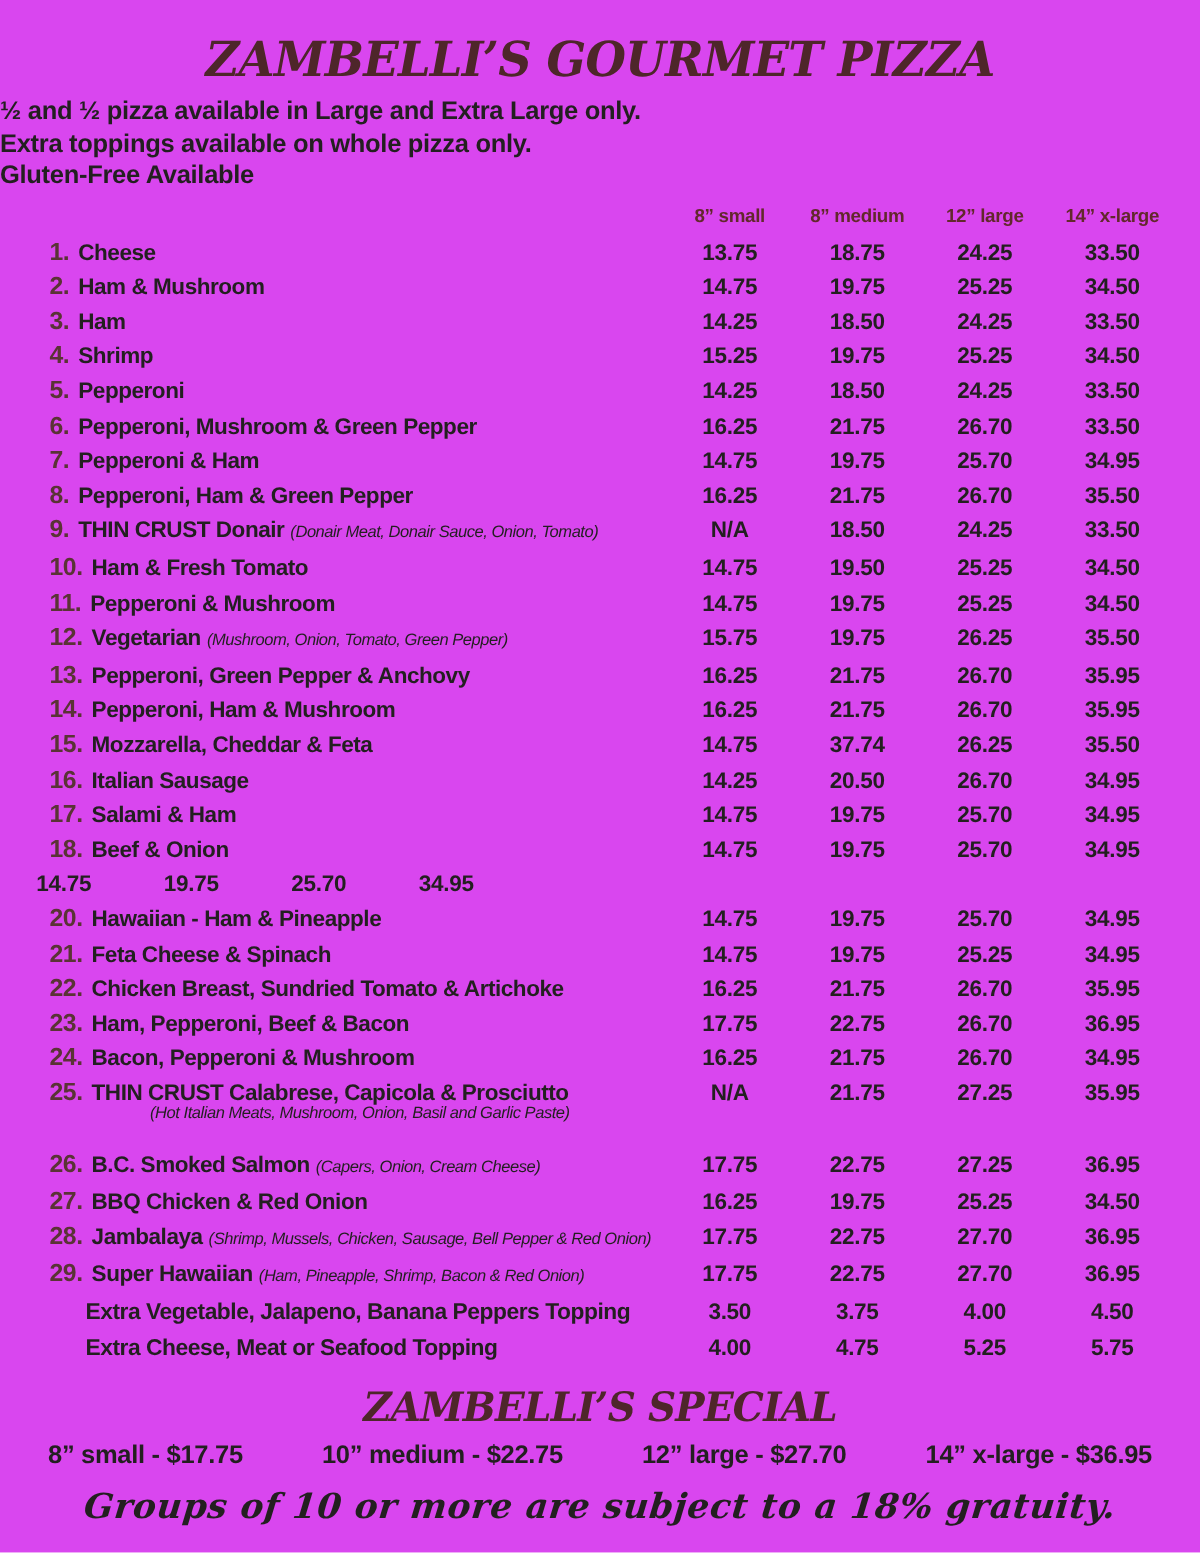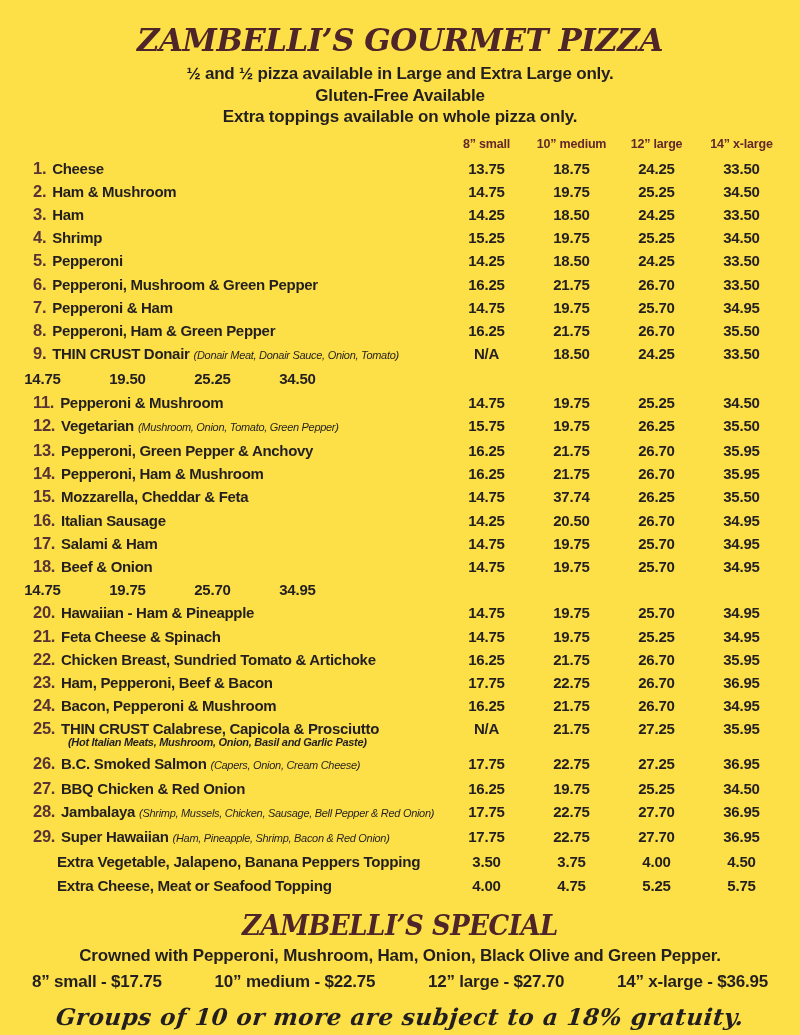--- a/index.html
+++ b/index.html
@@ -3,47 +3,47 @@
 <meta charset="utf-8">
 <style>
   * { margin:0; padding:0; box-sizing:border-box; }
   html,body { background:#ffffff; }
   body {
     width:800px; height:1035px;
     font-family:"Liberation Sans", sans-serif;
     color:#231f20;
     overflow:hidden;
   }
-  .page { position:relative; width:800px; height:1035px; background:#fde047; padding-top:22px; }
+  .page { position:relative; width:800px; height:1035px; background:#d946ef; padding-top:22px; }
 
   .title {
     text-align:center;
     font-family:"DejaVu Serif", serif;
     font-style:italic; font-weight:bold;
     font-size:31px; letter-spacing:-0.5px;
     color:#4e262a;
     line-height:36px;
     transform:scaleY(1.04);
   }
-  .notes { text-align:center; font-weight:bold; font-size:17px; line-height:21.5px; margin-top:5px; letter-spacing:-0.2px; }
+  .notes { text-align:left; font-weight:bold; font-size:17px; line-height:21.5px; margin-top:5px; letter-spacing:-0.2px; }
 
   .row { display:flex; align-items:baseline; line-height:23.2px; white-space:nowrap; }
   .cell-name { width:444px; flex:none; padding-left:33px; overflow:visible; }
   .cell-price { width:85px; flex:none; text-align:center; font-weight:bold; font-size:15px; letter-spacing:-0.2px; }
 
   .header-row { line-height:20px; margin-top:6px; }
   .size-header { color:#62282c; font-size:12.5px; font-weight:bold; letter-spacing:-0.2px; }
 
   .menu-table { margin-top:3px; }
   .num { color:#5a3335; font-size:16.5px; font-weight:bold; margin-right:6px; letter-spacing:-0.3px; }
   .item-name { font-size:15px; font-weight:bold; letter-spacing:-0.3px; }
   .item-note { font-size:11px; font-style:italic; font-weight:normal; margin-left:4px; letter-spacing:-0.3px; }
   .note2 {
-    padding-left:68px; font-size:11px; font-style:italic; font-weight:bold;
-    letter-spacing:-0.3px; line-height:13px; margin-top:-5px; margin-bottom:3px;
+    padding-left:100px; font-size:11px; font-style:italic; font-weight:normal;
+    letter-spacing:-0.3px; line-height:13px; margin-top:-5px; margin-bottom:16px;
   }
   .extra-name { padding-left:57px; font-size:15.2px; font-weight:bold; letter-spacing:-0.3px; }
 
   .special-title {
     text-align:center;
     font-family:"DejaVu Serif", serif;
     font-style:italic; font-weight:bold;
     font-size:26px; letter-spacing:-0.5px;
     color:#4e262a;
     margin-top:14px; line-height:30px;
@@ -65,28 +65,28 @@
 </style>
 </head>
 <body>
 
 <div class="page">
 
   <div class="title">ZAMBELLI’S GOURMET PIZZA</div>
 
   <div class="notes">
     <div>½ and ½ pizza available in Large and Extra Large only.</div>
+    <div>Extra toppings available on whole pizza only.</div>
     <div>Gluten-Free Available</div>
-    <div>Extra toppings available on whole pizza only.</div>
   </div>
 
   <div class="row header-row">
     <div class="cell-name"></div>
     <div class="cell-price size-header">8” small</div>
-    <div class="cell-price size-header">10” medium</div>
+    <div class="cell-price size-header">8” medium</div>
     <div class="cell-price size-header">12” large</div>
     <div class="cell-price size-header">14” x-large</div>
   </div>
 
   <div class="menu-table">
       <div class="row">
     <div class="cell-name"><span class="num">1.</span><span class="item-name">Cheese</span></div>
     <div class="cell-price">13.75</div>
     <div class="cell-price">18.75</div>
     <div class="cell-price">24.25</div>
@@ -142,20 +142,21 @@
     <div class="cell-price">35.50</div>
   </div>
       <div class="row">
     <div class="cell-name"><span class="num">9.</span><span class="item-name">THIN CRUST Donair</span><span class="item-note">(Donair Meat, Donair Sauce, Onion, Tomato)</span></div>
     <div class="cell-price">N/A</div>
     <div class="cell-price">18.50</div>
     <div class="cell-price">24.25</div>
     <div class="cell-price">33.50</div>
   </div>
       <div class="row">
+    <div class="cell-name"><span class="num">10.</span><span class="item-name">Ham &amp; Fresh Tomato</span></div>
     <div class="cell-price">14.75</div>
     <div class="cell-price">19.50</div>
     <div class="cell-price">25.25</div>
     <div class="cell-price">34.50</div>
   </div>
       <div class="row">
     <div class="cell-name"><span class="num">11.</span><span class="item-name">Pepperoni &amp; Mushroom</span></div>
     <div class="cell-price">14.75</div>
     <div class="cell-price">19.75</div>
     <div class="cell-price">25.25</div>
@@ -297,21 +298,20 @@
       <div class="row">
     <div class="cell-name extra-name">Extra Cheese, Meat or Seafood Topping</div>
     <div class="cell-price">4.00</div>
     <div class="cell-price">4.75</div>
     <div class="cell-price">5.25</div>
     <div class="cell-price">5.75</div>
   </div>
     </div>
 
   <div class="special-title">ZAMBELLI’S SPECIAL</div>
-  <div class="special-desc">Crowned with Pepperoni, Mushroom, Ham, Onion, Black Olive and Green Pepper.</div>
   <div class="special-sizes">
     <span>8” small - $17.75</span>
     <span>10” medium - $22.75</span>
     <span>12” large - $27.70</span>
     <span>14” x-large - $36.95</span>
   </div>
 
   <div class="footer-script">Groups of 10 or more are subject to a 18% gratuity.</div>
 
 </div>

